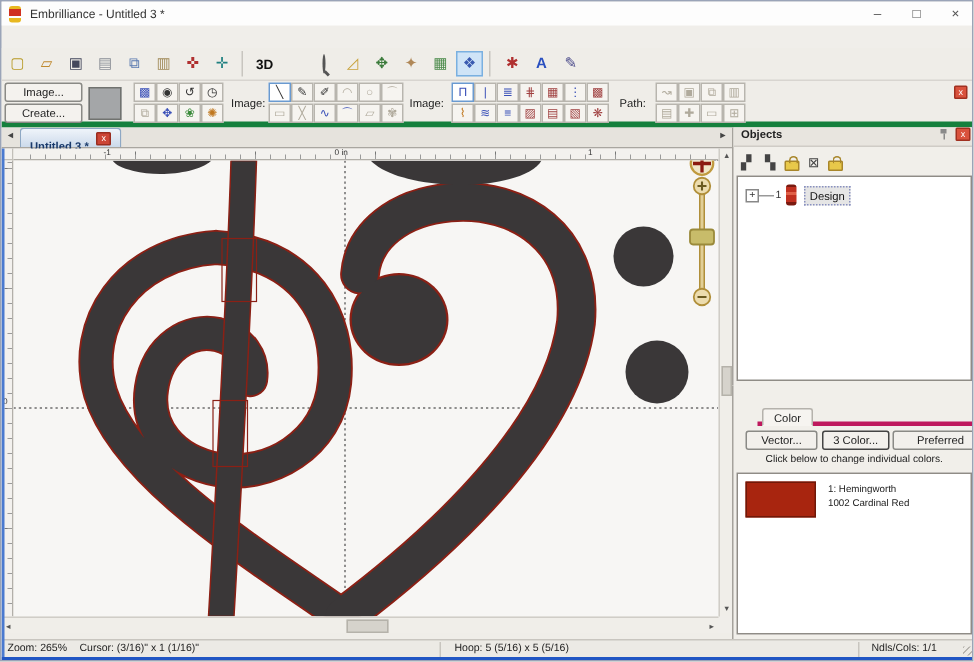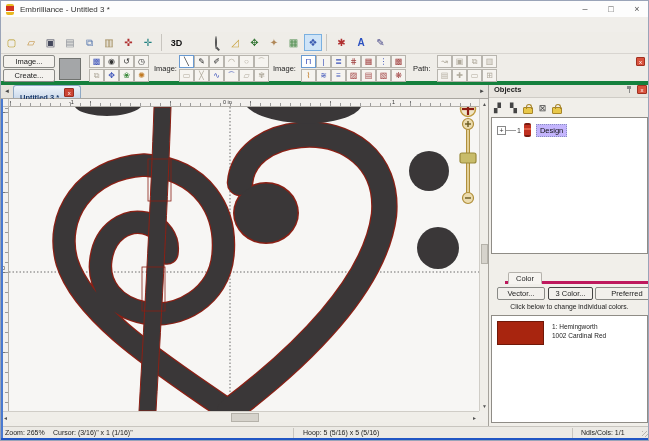--- a/index.html
+++ b/index.html
@@ -67,21 +67,21 @@
   .obj-tools{position:absolute;left:2px;top:15px;height:16px;display:flex;gap:3px;align-items:center;}
   .oti{width:13px;height:13px;text-align:center;line-height:12px;font-size:9px;color:#444;}
   .ic-lock{position:relative;width:10px;height:7px;background:#e8c84a;border:1px solid #a8862a;border-radius:1px;margin-top:4px;}
   .ic-lock::before{content:"";position:absolute;left:2px;top:-4px;width:4px;height:4px;border:1.5px solid #a8862a;border-bottom:none;border-radius:3px 3px 0 0;}
   .obj-list{position:absolute;left:2px;top:32px;right:2px;bottom:3px;background:#fff;border:1px solid #8f8c86;}
   .tree-item{position:absolute;left:5px;top:4px;height:16px;display:flex;align-items:center;}
   .plusbox{width:9px;height:9px;border:1px solid #888;background:#fff;font-size:7px;line-height:8px;text-align:center;color:#333;}
   .tree-line{width:10px;height:1px;background:#999;}
   .tree-num{font-size:7px;color:#333;margin:0 3px 0 1px;}
   .spool{width:7px;height:14px;border-radius:2px;background:linear-gradient(#7a1a10 0 2px,#c03020 2px 5px,#e06048 5px 7px,#c03020 7px 12px,#7a1a10 12px 14px);}
-  .sel-label{margin-left:5px;background:#c4b5fd;border:1px dotted #8890c0;font-size:7.5px;color:#111;padding:0 3px;line-height:11px;}
+  .sel-label{margin-left:5px;background:#e5e5e5;border:1px dotted #8890c0;font-size:7.5px;color:#111;padding:0 3px;line-height:11px;}
   
   .tabrow{position:absolute;left:16px;top:14px;width:100%;height:13px;border-bottom:3px solid #be185d;}
   .ptab{position:absolute;left:3px;top:1px;height:12px;padding:0 7px;background:#f6f4f0;border:1px solid #b5b2ac;border-bottom:1px solid #f6f4f0;border-radius:2px 2px 0 0;font-size:7.5px;color:#222;line-height:11px;}
   .pbtn{position:absolute;top:30px;height:13px;background:#f2f0ec;border:1px solid #8a8a86;border-radius:2px;font-size:7.5px;color:#222;text-align:center;line-height:11px;}
   .hint{position:absolute;left:0;top:46px;width:100%;text-align:center;font-size:6.8px;color:#222;}
   .color-list{position:absolute;left:2px;top:58px;right:2px;bottom:3px;background:#fff;border:1px solid #8f8c86;}
   .swatch{position:absolute;left:5px;top:5px;width:47px;height:24px;border:1px solid #701808;}
   .cl-text{position:absolute;left:60px;top:6px;font-size:6.5px;color:#222;line-height:9px;}
   
   .statusbar{left:0;top:425px;width:649px;height:12px;background:#eceae5;border-top:1px solid #c8c5bf;font-size:7px;color:#222;}

